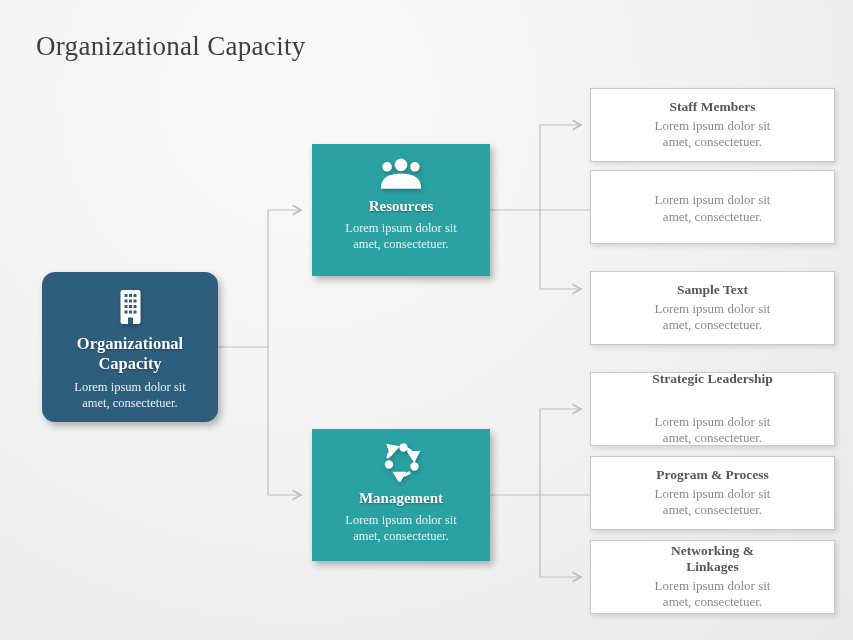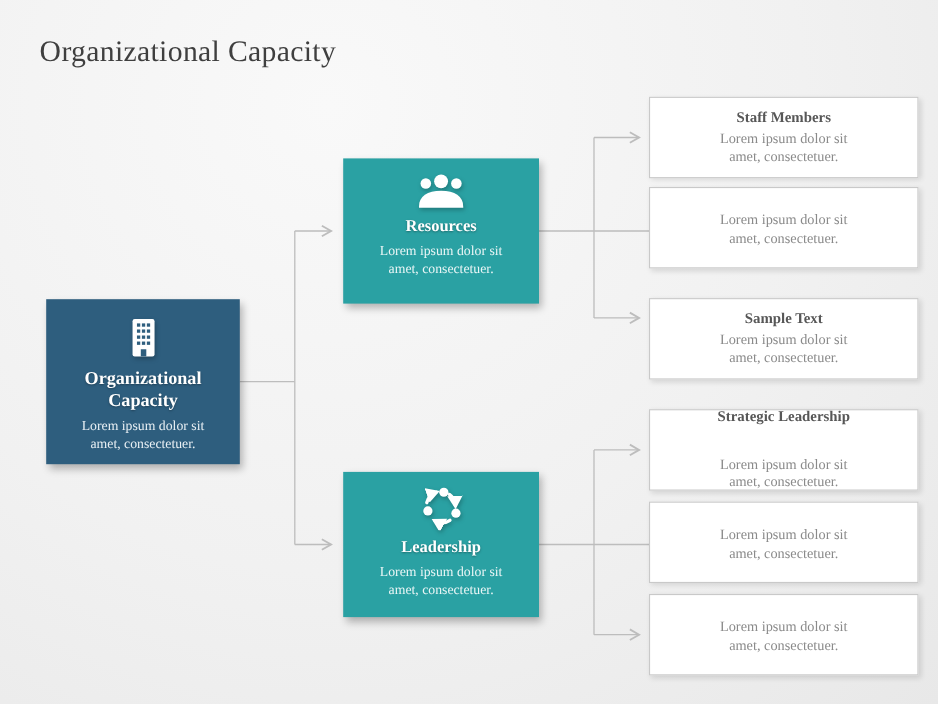--- a/index.html
+++ b/index.html
@@ -14,20 +14,21 @@
   }
   .connectors{position:absolute;left:0;top:0;pointer-events:none;}
   .node{position:absolute;box-sizing:border-box;text-align:center;}
   .pre{white-space:pre-line;}
   
   .root-node{
     left:42px;top:272px;width:176px;height:150px;background:#2e5e7e;
     box-shadow:3px 4px 7px rgba(0,0,0,.28);
     display:flex;flex-direction:column;align-items:center;justify-content:flex-start;
     padding-top:17px;
+    border-radius:13px;
   }
   .root-node .node-title{
     color:#fff;font-weight:bold;font-size:16.5px;line-height:1.2;margin-top:9px;
     text-shadow:0 1px 2px rgba(0,0,0,.35);
   }
   .root-node .node-body{color:#e9f0f4;font-size:12.5px;line-height:1.3;margin-top:5px;}
   
   .branch-node{
     width:178px;height:132px;background:#2aa1a3;
     box-shadow:3px 4px 7px rgba(0,0,0,.28);
@@ -139,21 +140,21 @@
           <path d="M27.5,7.5 A13,13 0 0 1 33,17.5" marker-end="url(#wArrow)"></path>
           <path d="M28,31 A13,13 0 0 1 14.5,31.5" marker-end="url(#wArrow)"></path>
         </g>
         <g fill="#ffffff">
           <circle cx="22.5" cy="5.5" r="4.2"></circle>
           <circle cx="33.5" cy="24.5" r="4.2"></circle>
           <circle cx="8" cy="22.5" r="4.2"></circle>
         </g>
       </svg>
     </span>
-    <div class="node-title">Leadership</div>
+    <div class="node-title">Management</div>
     <div class="node-body pre">Lorem ipsum dolor sit
 amet, consectetuer.</div>
   </div>
 
   <div class="node leaf-card leaf-1">
     <div class="card-title pre">Staff Members</div>
     <div class="card-body pre">Lorem ipsum dolor sit
 amet, consectetuer.</div>
   </div>
   <div class="node leaf-card leaf-2">
@@ -165,21 +166,24 @@
     <div class="card-body pre">Lorem ipsum dolor sit
 amet, consectetuer.</div>
   </div>
 
   <div class="node leaf-card leaf-4">
     <div class="card-title pre">Strategic Leadership</div>
     <div class="card-body pre">Lorem ipsum dolor sit
 amet, consectetuer.</div>
   </div>
   <div class="node leaf-card leaf-5">
+    <div class="card-title pre">Program &amp; Process</div>
     <div class="card-body pre">Lorem ipsum dolor sit
 amet, consectetuer.</div>
   </div>
   <div class="node leaf-card leaf-6">
+    <div class="card-title pre">Networking &amp;
+Linkages</div>
     <div class="card-body pre">Lorem ipsum dolor sit
 amet, consectetuer.</div>
   </div>
 
 </div>
 
 </body></html>

